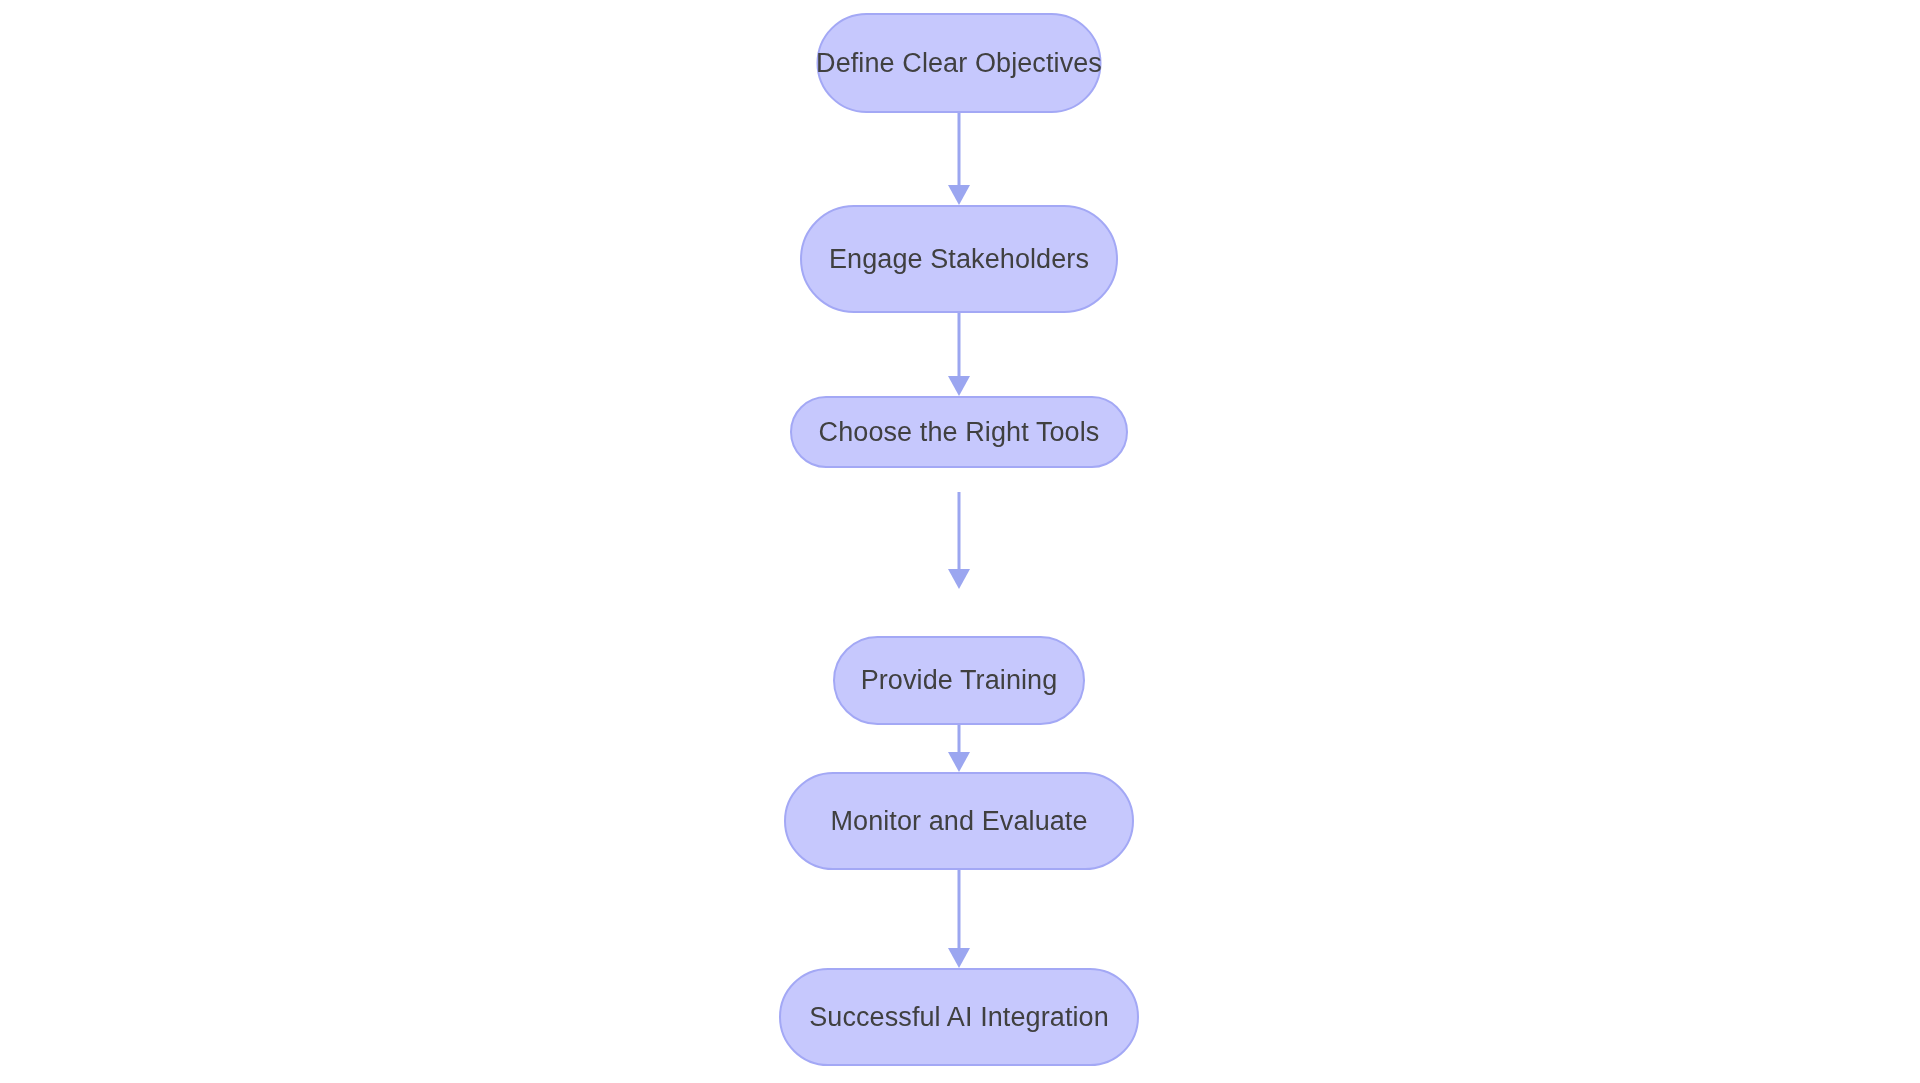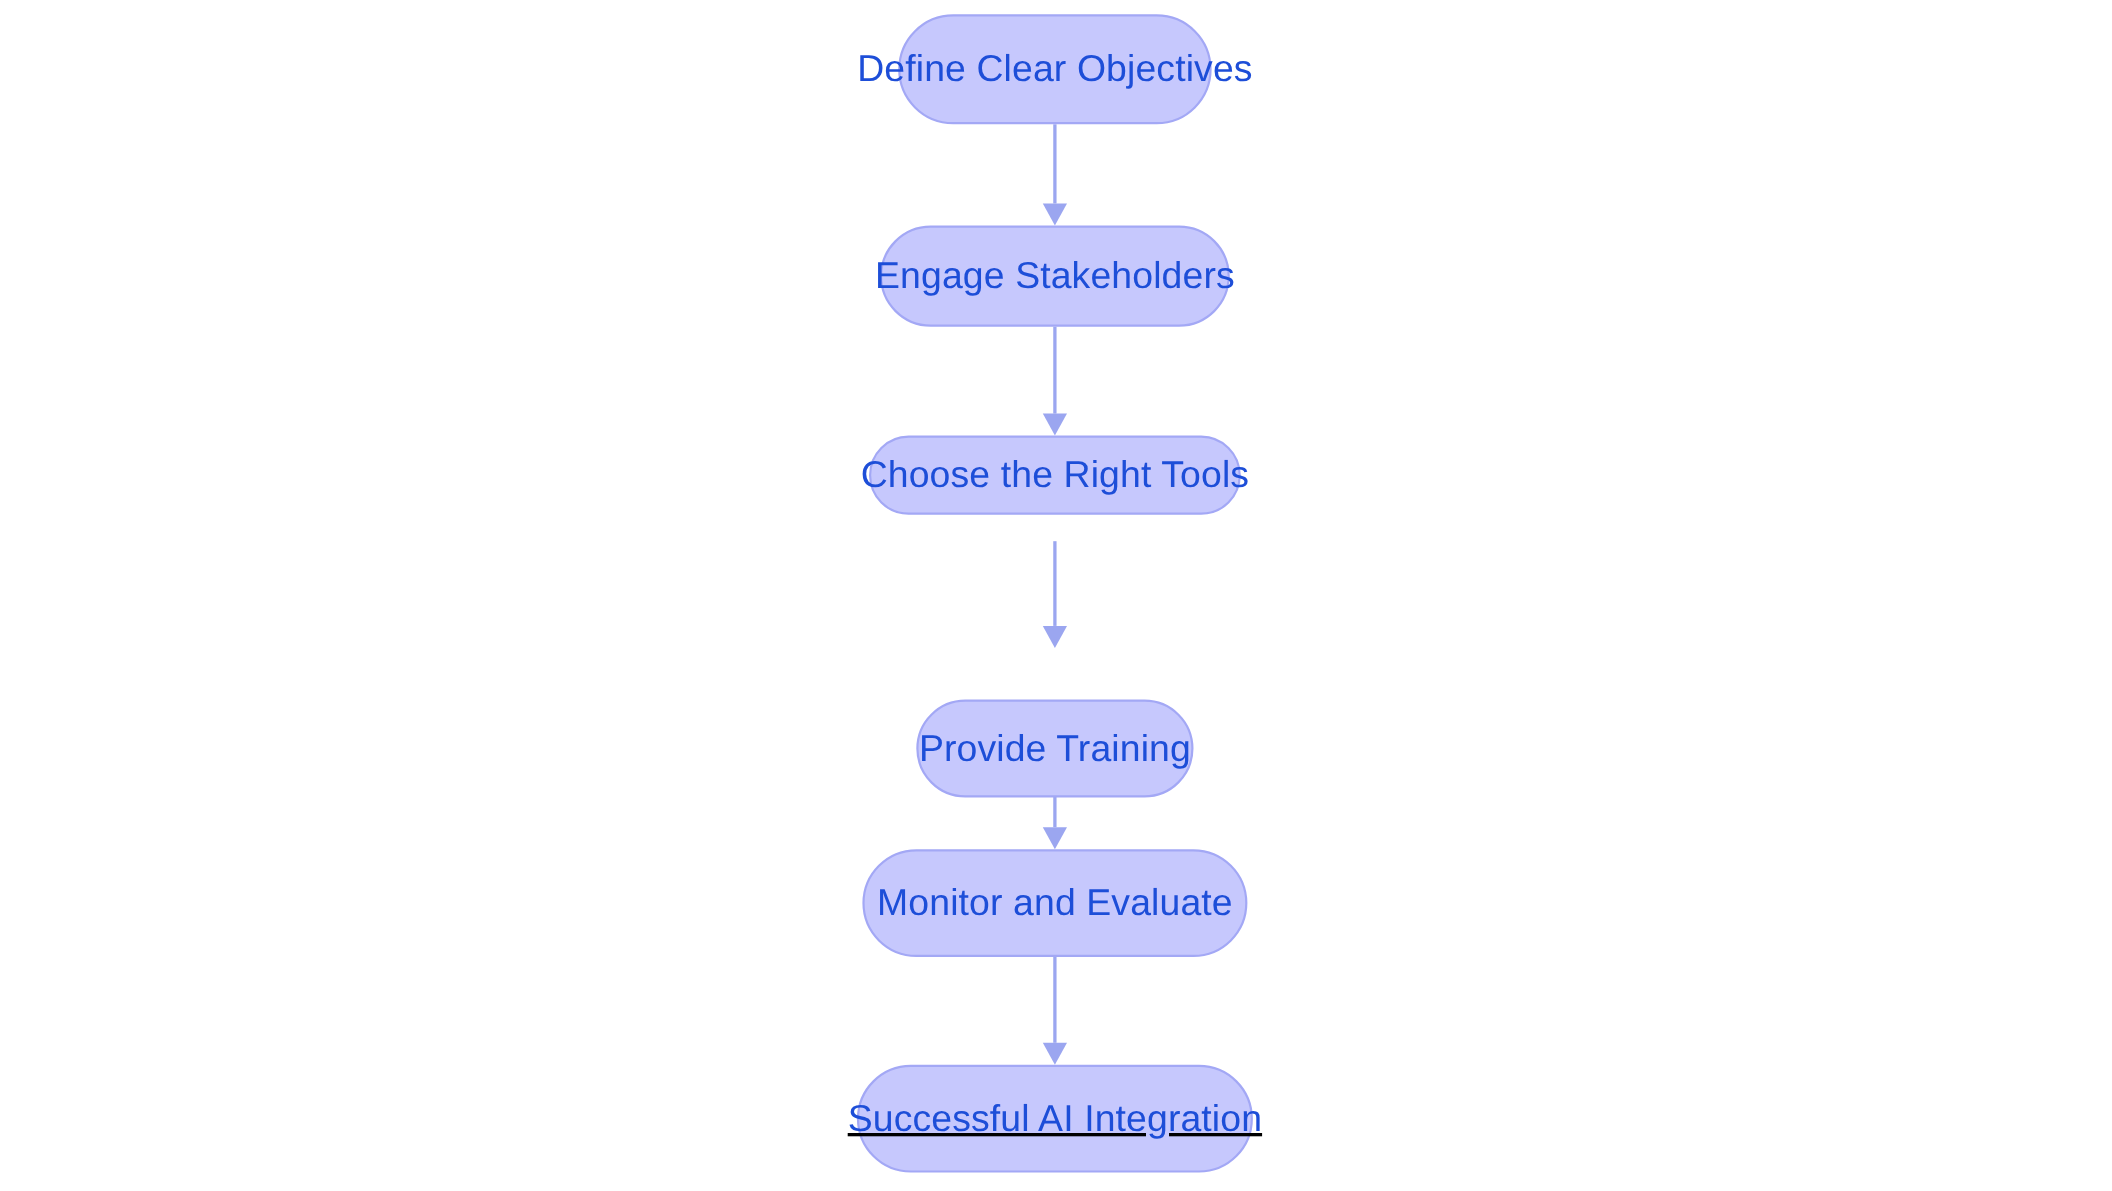--- a/index.html
+++ b/index.html
@@ -28,22 +28,22 @@
     display: flex;
     align-items: center;
     justify-content: center;
     background: #c6c8fd;
     border: 2px solid #a3a8f5;
     border-radius: 999px;
     transform: translateX(-50%);
   }
 
   .flow-node-label {
-    color: #1d4ed8;
-    font-size: 34px;
+    color: #404040;
+    font-size: 27px;
     font-weight: 400;
     letter-spacing: 0.1px;
     line-height: 1;
     white-space: nowrap;
     text-align: center;
   }
 
   .flow-connector {
     position: absolute;
     transform: translateX(-50%);
@@ -98,33 +98,33 @@
 
   <div class="flow-connector" style="left:959px; top:866px; height:102px; width:24px;">
     <div class="connector-line" style="height:82px;"></div>
     <div class="connector-head"></div>
   </div>
 
   <div class="flow-node" style="left:959px; top:13px; width:285px; height:100px;">
     <span class="flow-node-label">Define Clear Objectives</span>
   </div>
 
-  <div class="flow-node" style="left:959px; top:205px; width:318px; height:92px;">
+  <div class="flow-node" style="left:959px; top:205px; width:318px; height:108px;">
     <span class="flow-node-label">Engage Stakeholders</span>
   </div>
 
   <div class="flow-node" style="left:959px; top:396px; width:338px; height:72px;">
     <span class="flow-node-label">Choose the Right Tools</span>
   </div>
 
   <div class="flow-node" style="left:959px; top:589px; width:252px; height:89px;margin-top:47px;">
     <span class="flow-node-label">Provide Training</span>
   </div>
 
   <div class="flow-node" style="left:959px; top:772px; width:350px; height:98px;">
     <span class="flow-node-label">Monitor and Evaluate</span>
   </div>
 
-  <div class="flow-node" style="left:959px; top:968px; width:360px; height:98px;text-decoration:underline;">
+  <div class="flow-node" style="left:959px; top:968px; width:360px; height:98px;">
     <span class="flow-node-label">Successful AI Integration</span>
   </div>
 
 </div>
 
 </body></html>

